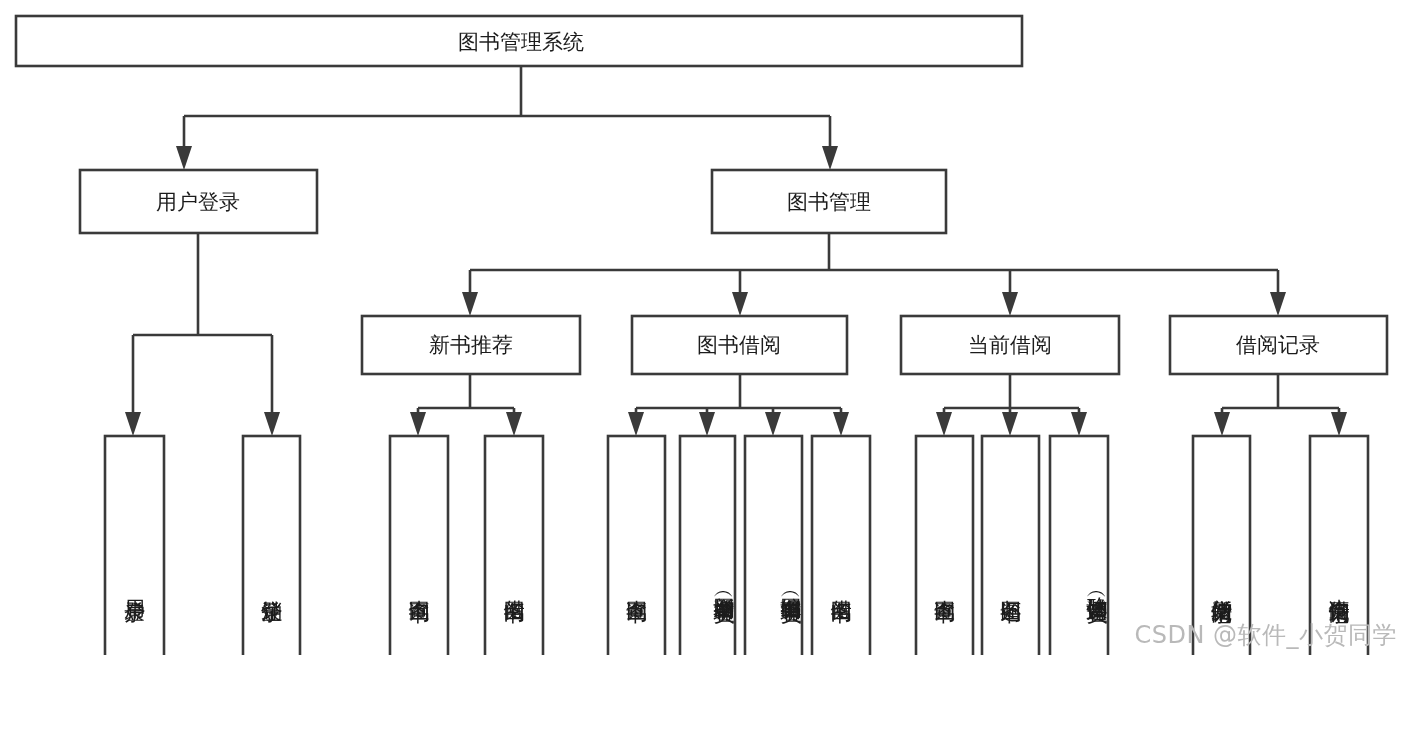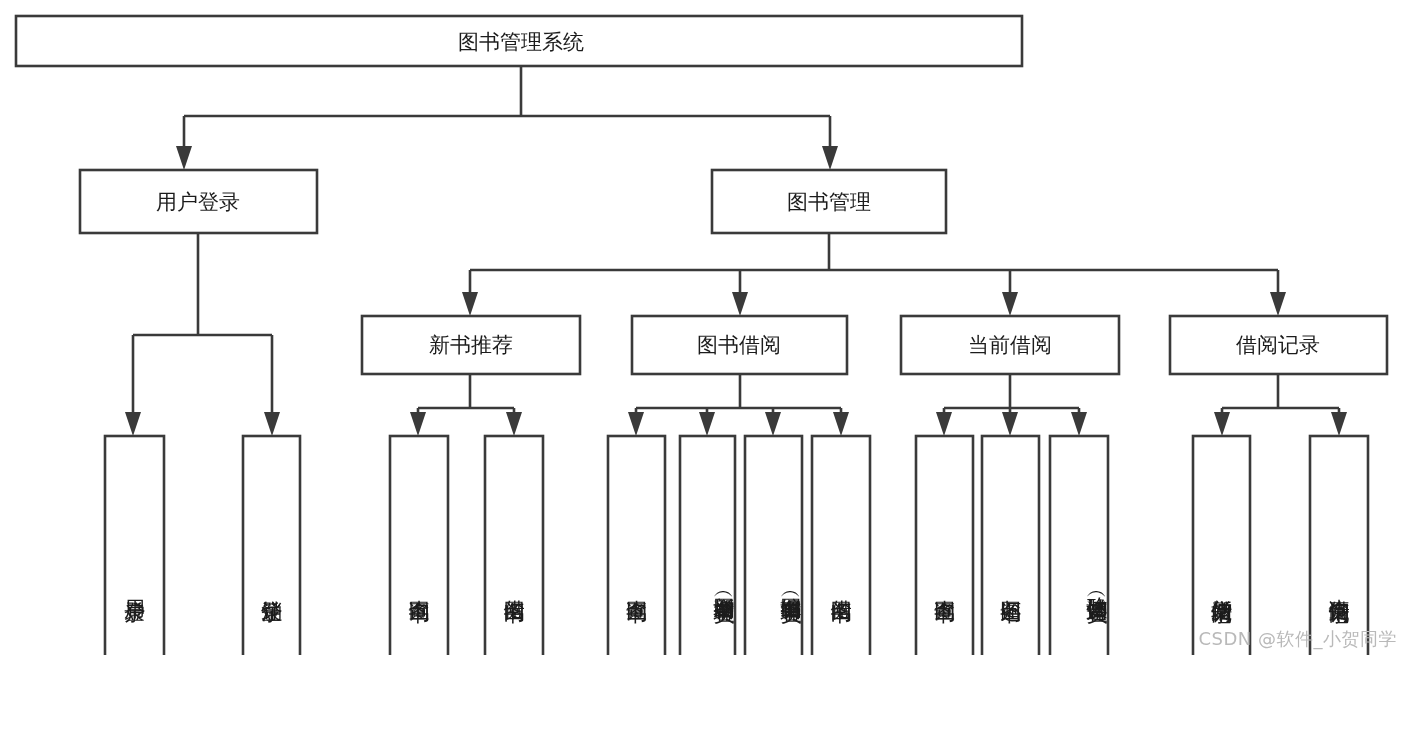--- a/index.html
+++ b/index.html
@@ -61,21 +61,21 @@
     letter-spacing: 1px;
     color: #1c1c1c;
     white-space: nowrap;
     pointer-events: none;
   }
   .watermark {
     position: absolute;
     right: 8px;
     bottom: 4px;
     font-family: "DejaVu Sans", "Liberation Sans", sans-serif;
-    font-size: 18px;
+    font-size: 24px;
     color: #b9b9b9;
     letter-spacing: 0.5px;
     white-space: nowrap;
   }
 </style>
 </head>
 <body>
 
 <div id="diagram-root">
 

